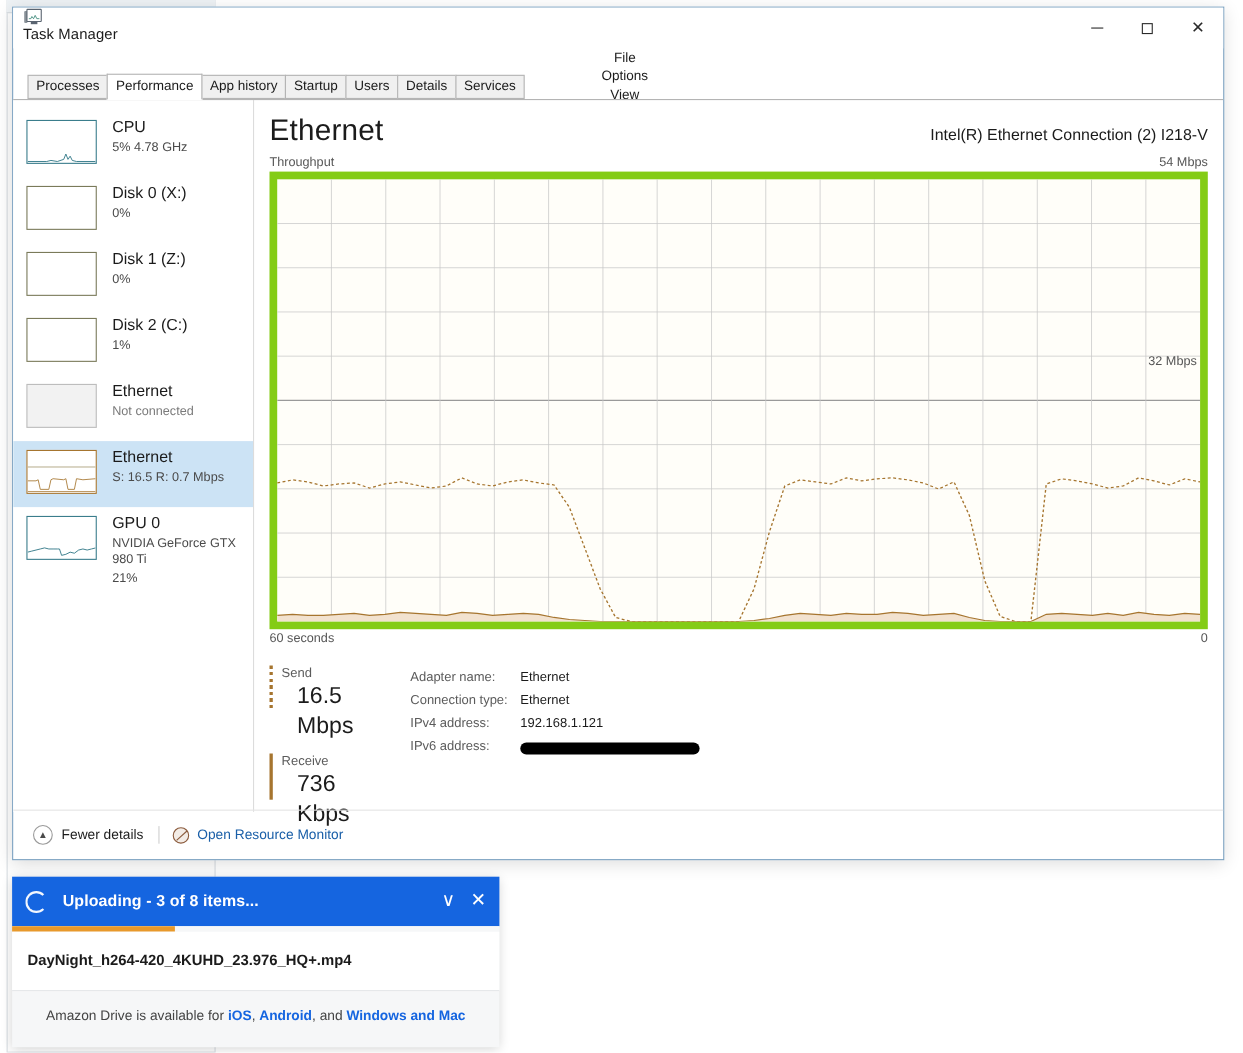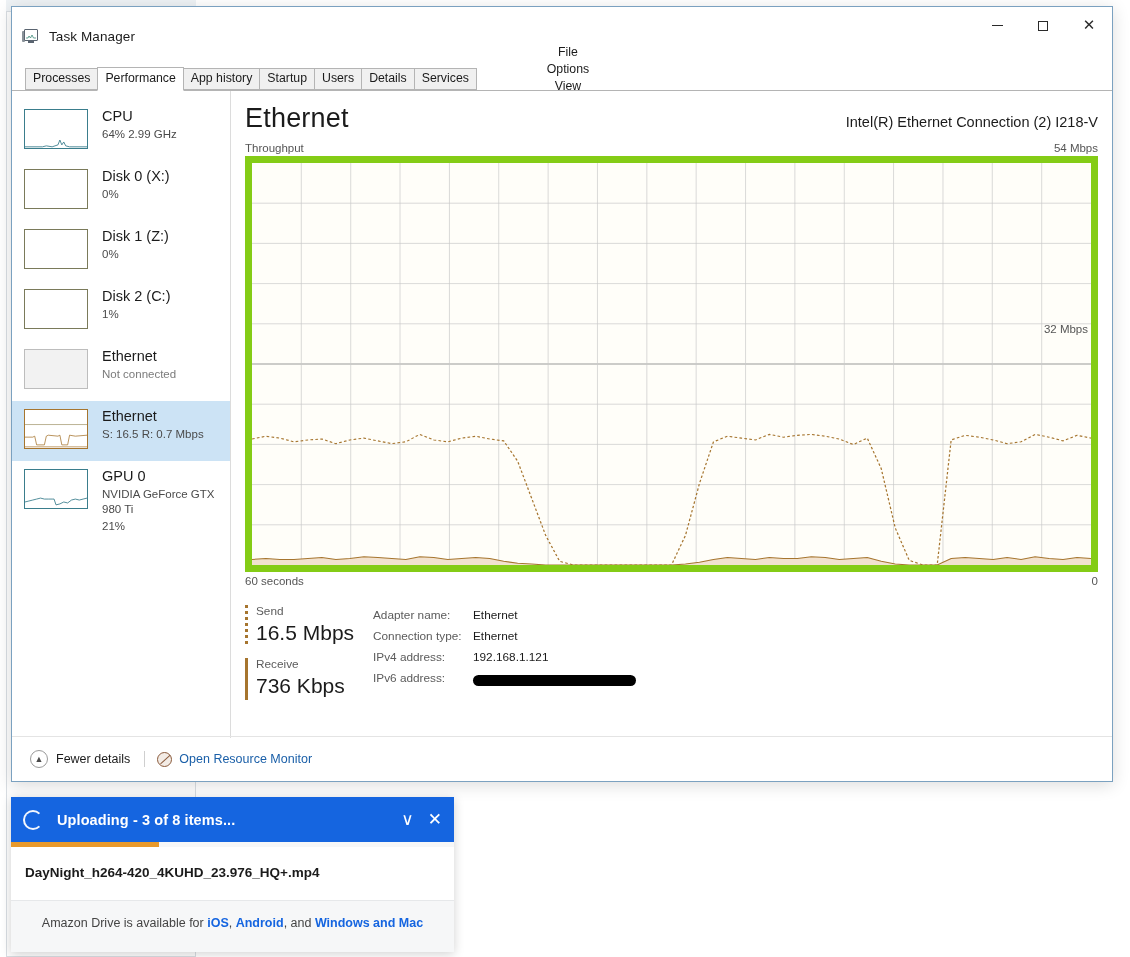--- a/index.html
+++ b/index.html
@@ -23,21 +23,21 @@
 
   
   .tm-window {
     position: absolute; left: 11px; top: 6px; width: 1102px; height: 776px;
     background: #ffffff;
     border: 1px solid #7ba1c0;
     box-shadow: 0 3px 16px rgba(0,0,0,0.14);
   }
   .titlebar {
     height: 37px; position: relative; background:#ffffff;
-    display:flex; align-items:flex-end;
+    display:flex; align-items:flex-start;flex-direction:column;
   }
   .tm-icon { width:18px; height:16px; margin-left:10px; position:relative; }
   .tm-icon .frame {
     position:absolute; left:2px; top:1px; width:14px; height:12px;
     border:1.4px solid #5a6470; border-radius:1px; background:#fff;
   }
   .tm-icon .spark {
     position:absolute; left:4px; top:6px; width:10px; height:5px;
   }
   .tm-icon .stand {
@@ -130,21 +130,21 @@
   .stats { display:flex; margin-top:16px; }
   .stat-col { width:112px; }
   .stat-block { position:relative; padding-left:11px; margin-bottom:10px; }
   .stat-rule {
     position:absolute; left:0; top:2px; width:3px; height:42px; background:#a6752f;
   }
   .stat-rule.dotted {
     background:repeating-linear-gradient(to bottom,#a6752f 0 3px, transparent 3px 6px);
   }
   .stat-label { font-size:11.8px; color:#5b5b5b; line-height:16px; }
-  .stat-value { font-size:21px; color:#1b1b1b; line-height:27px; }
+  .stat-value { font-size:21px; color:#1b1b1b; line-height:27px;margin-left:14px; }
 
   .info-table { margin-left:16px; padding-top:2px; }
   .info-row { display:flex; line-height:21px; }
   .info-key { width:100px; font-size:11.8px; color:#5b5b5b; }
   .info-val { font-size:11.8px; color:#1b1b1b; }
   .redacted {
     display:inline-block; width:163px; height:11px; background:#000; border-radius:6px;
     vertical-align:middle; margin-top:3px;
   }
 
@@ -255,21 +255,21 @@
       <div class="sidebar">
 
         <div class="side-item">
           <div class="thumb" style="border-color:#3a7d8c">
             <svg viewBox="0 0 64 40" preserveAspectRatio="none">
               <polyline points="0,38 18,38 22,37 28,38 34,36 36,31 38,36 40,33 42,37 46,38 64,38" fill="none" stroke="#3a7d8c" stroke-width="0.9"></polyline>
             </svg>
           </div>
           <div class="side-text">
             <div class="side-title">CPU</div>
-            <div class="side-sub">64% 2.99 GHz</div>
+            <div class="side-sub">5% 4.78 GHz</div>
           </div>
         </div>
 
 
         <div class="side-item">
           <div class="thumb"></div>
           <div class="side-text">
             <div class="side-title">Disk 0 (X:)</div>
             <div class="side-sub">0%</div>
           </div>

